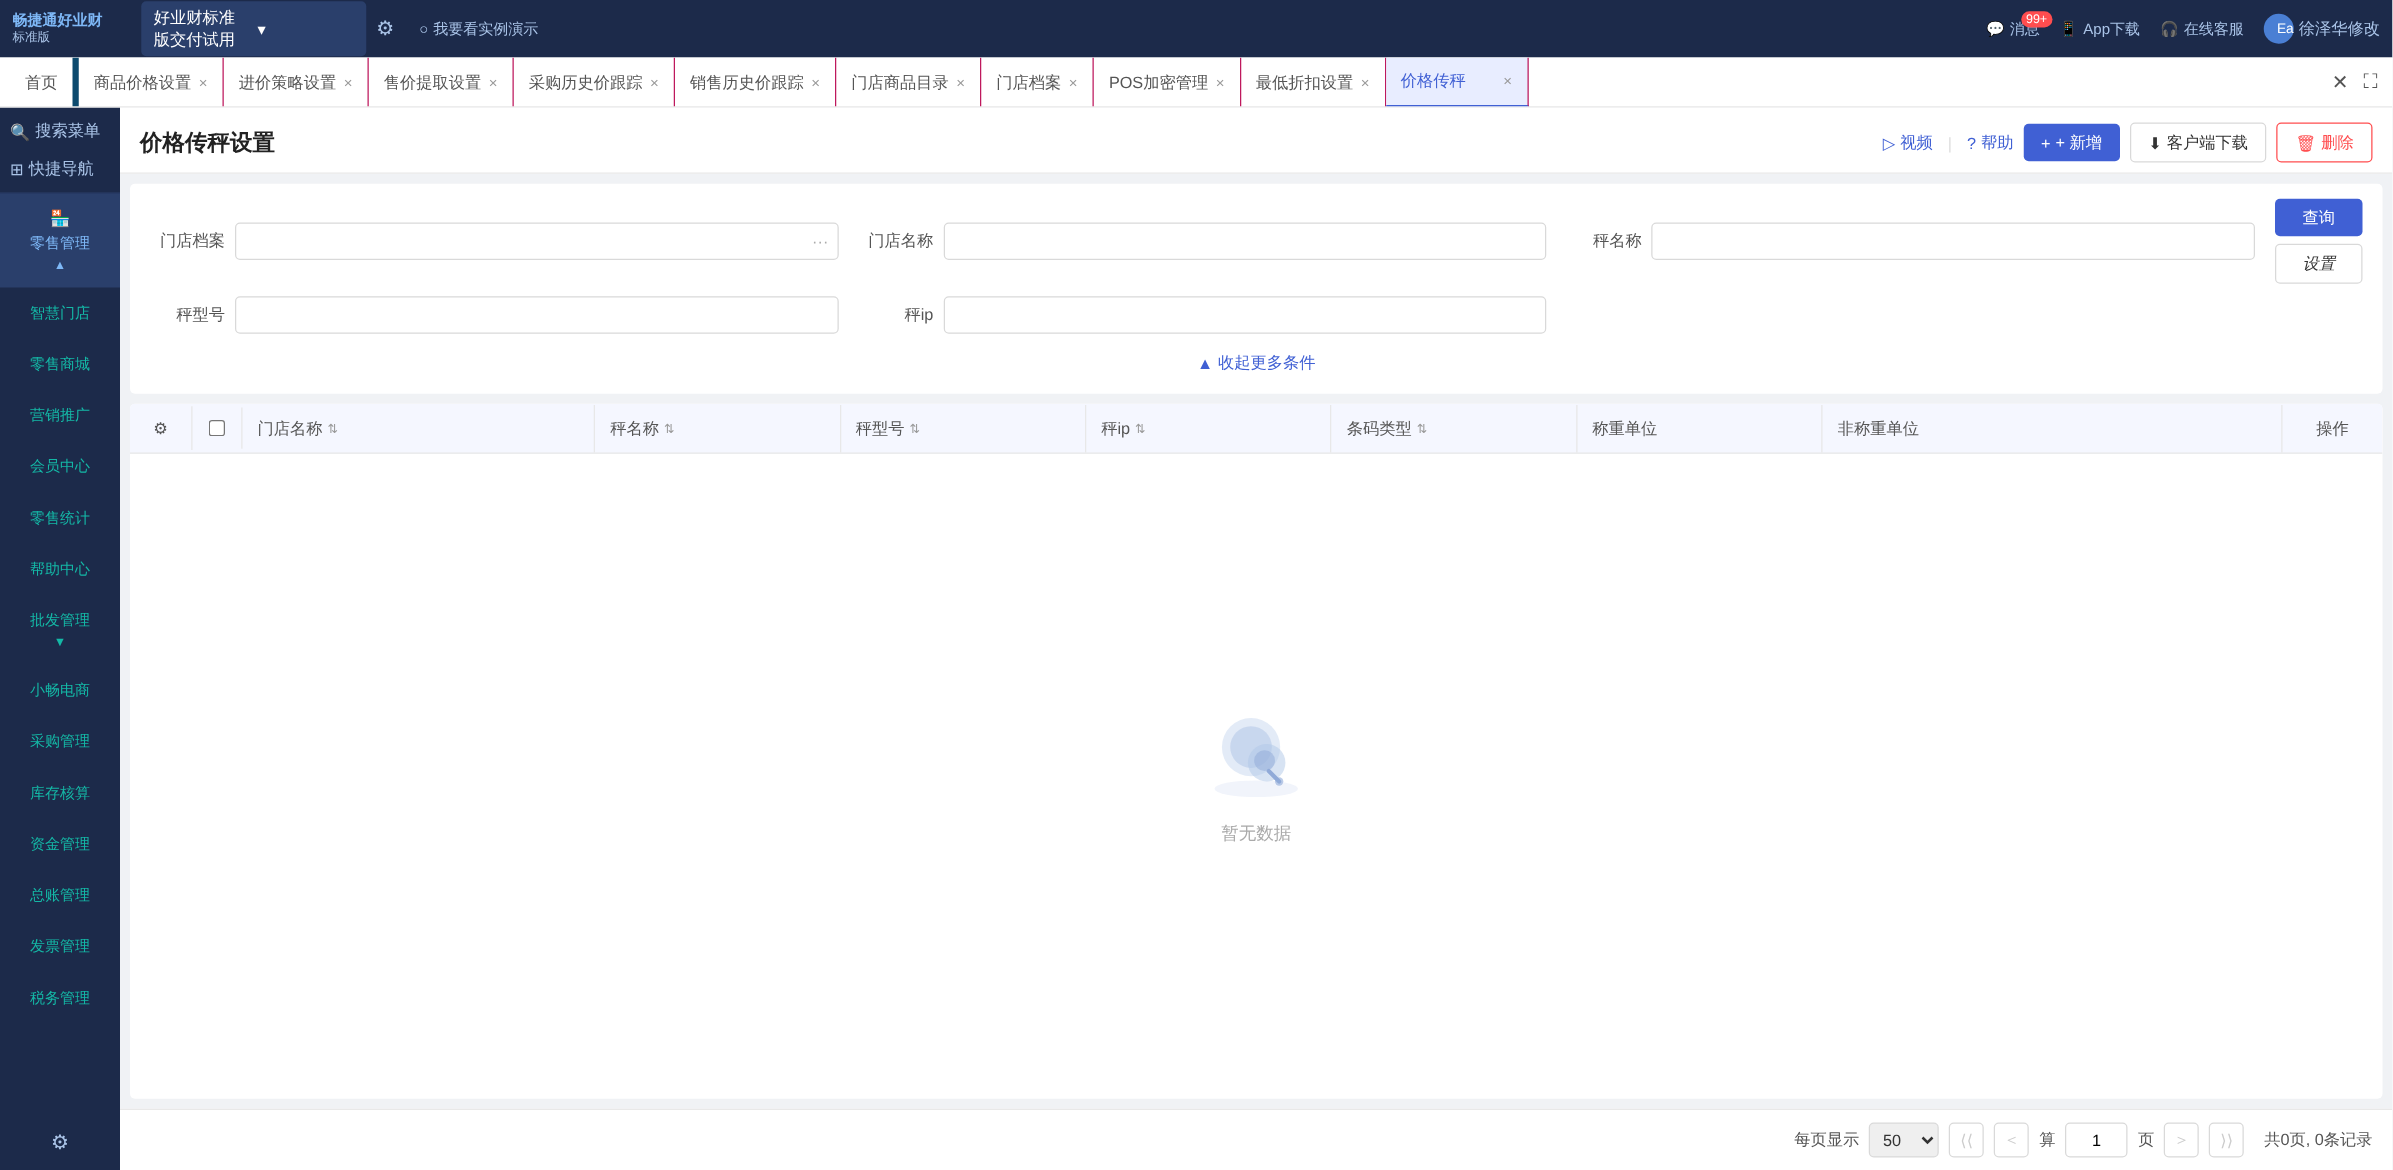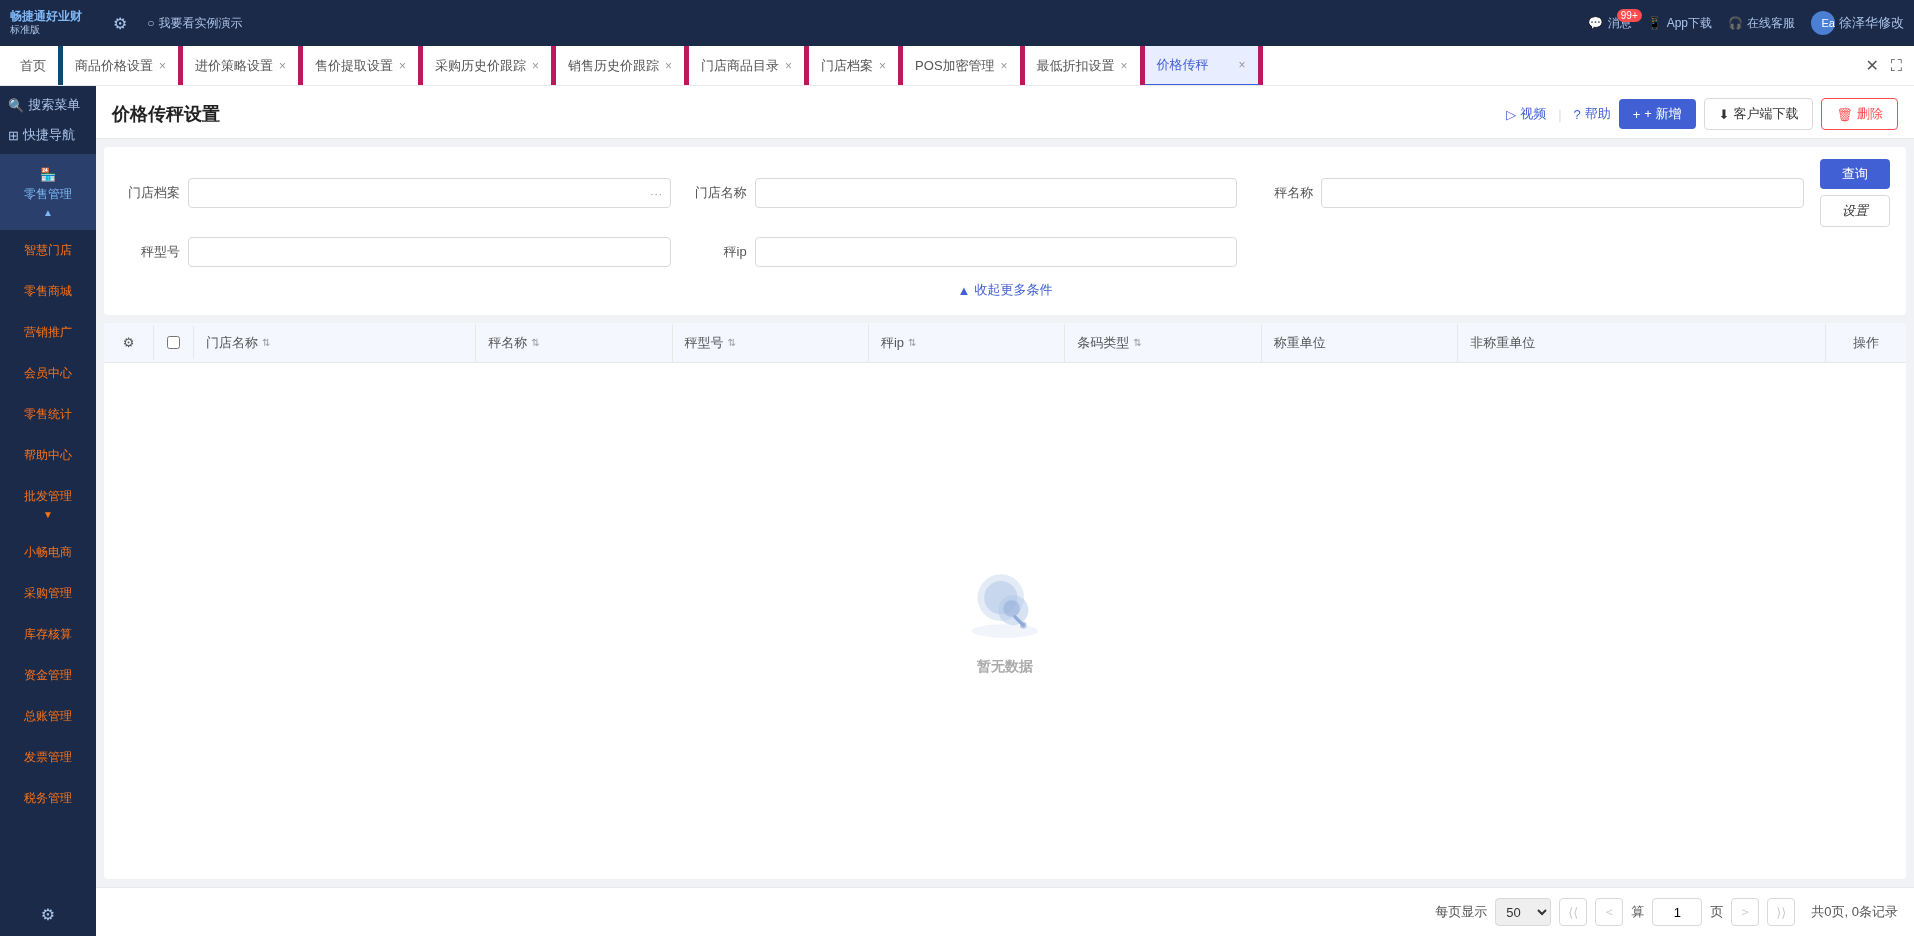--- a/index.html
+++ b/index.html
@@ -20,35 +20,35 @@
     .demo-link { display: flex; align-items: center; color: #aac4e8; margin-left: 16px; cursor: pointer; font-size: 12px; }
     .demo-link span { margin-left: 4px; }
     .top-right { margin-left: auto; display: flex; align-items: center; gap: 16px; }
     .top-icon-btn { display: flex; align-items: center; color: #aac4e8; cursor: pointer; font-size: 12px; gap: 4px; position: relative; }
     .badge { background: #ff4d4f; color: #fff; font-size: 10px; border-radius: 8px; padding: 1px 4px; position: absolute; top: -6px; right: -10px; }
     .user-area { display: flex; align-items: center; color: #aac4e8; cursor: pointer; gap: 4px; }
     .user-avatar { width: 24px; height: 24px; border-radius: 50%; background: #4a7fd4; display: flex; align-items: center; justify-content: flex-end; color: #fff; font-size: 11px; }
 
     
     .tab-bar { display: flex; align-items: center; height: 40px; background: #fff; border-bottom: 1px solid #e8e8e8; padding: 0 8px; flex-shrink: 0; overflow: hidden; }
-    .tab-item { display: flex; align-items: center; padding: 0 12px; height: 40px; border-right: 5px solid #be185d; cursor: pointer; font-size: 13px; color: #555; white-space: nowrap; flex-shrink: 0; }
+    .tab-item { display: flex; align-items: center; padding: 0 12px; height: 40px; border-right: 1px solid #be185d; cursor: pointer; font-size: 13px; color: #555; white-space: nowrap; flex-shrink: 0; }
     .tab-item.active { background: #e8edff; color: #4060d4; border-bottom: 2px solid #4060d4; gap: 24px; }
     .tab-item .tab-close { margin-left: 6px; color: #999; font-size: 12px; }
     .tab-first { font-size: 13px; color: #555; padding: 0 12px; height: 40px; display: flex; align-items: center; border-right: 5px solid #0c4a6e; }
     .tab-controls { margin-left: auto; display: flex; align-items: center; gap: 4px; }
     .tab-ctrl-btn { background: none; border: none; cursor: pointer; font-size: 16px; color: #555; padding: 4px; }
 
     
     .main-layout { display: flex; flex: 1; overflow: hidden; }
 
     
     .sidebar { width: 96px; background: #1c2a4a; display: flex; flex-direction: column; flex-shrink: 0; overflow-y: auto; }
     .sidebar-search { padding: 10px 8px 6px; color: #aac4e8; font-size: 13px; display: flex; align-items: center; gap: 4px; cursor: pointer; }
     .sidebar-nav-btn { padding: 6px 8px 10px; color: #aac4e8; font-size: 13px; display: flex; align-items: center; gap: 4px; cursor: pointer; border-bottom: 1px solid #2a3f6b; }
-    .sidebar-item { padding: 12px 8px; color: #f97316; font-size: 13px; cursor: pointer; display: flex; flex-direction: column; align-items: center; gap: 4px; text-align: center; }
+    .sidebar-item { padding: 12px 8px; color: #14b8a6; font-size: 13px; cursor: pointer; display: flex; flex-direction: column; align-items: center; gap: 4px; text-align: center; }
     .sidebar-item.active { background: #2a3f6b; color: #7eb8f7; }
     .sidebar-item-label { font-size: 12px; }
     .sidebar-arrow { font-size: 10px; }
     .sidebar-gear { padding: 12px 8px; color: #aac4e8; display: flex; justify-content: center; margin-top: auto; cursor: pointer; font-size: 16px; }
 
     
     .content-area { flex: 1; display: flex; flex-direction: column; overflow: hidden; background: #f0f2f5; }
 
     
     .page-header { display: flex; align-items: center; padding: 12px 16px 8px; background: #fff; border-bottom: 1px solid #e8e8e8; }
@@ -82,21 +82,21 @@
     .th-storename { flex: 1.5; }
     .th-scalename { flex: 1; }
     .th-scalemodel { flex: 1; }
     .th-scaleip { flex: 1; }
     .th-barcodetype { flex: 1; }
     .th-weightunit { flex: 1; }
     .th-nonweightunit { flex: 2; }
     .th-ops { width: 80px; justify-content: center; flex-shrink: 0; }
 
     
-    .empty-state { flex: 1; display: flex; flex-direction: column; align-items: center; justify-content: center; gap: 12px; font-weight: bold; }
+    .empty-state { flex: 1; display: flex; flex-direction: column; align-items: center; justify-content: center; gap: 12px; }
     .empty-icon { width: 100px; height: 80px; }
     .empty-text { color: #aaa; font-size: 14px; }
 
     
     .pagination { display: flex; align-items: center; justify-content: flex-end; padding: 10px 16px; border-top: 1px solid #e8e8e8; background: #fff; gap: 8px; flex-shrink: 0; }
     .page-size-label { color: #555; font-size: 13px; }
     .page-size-select { height: 28px; border: 1px solid #d9d9d9; border-radius: 4px; padding: 0 6px; font-size: 13px; color: #333; }
     .page-btn { height: 28px; min-width: 28px; border: 1px solid #d9d9d9; border-radius: 4px; background: #fff; cursor: pointer; display: flex; align-items: center; justify-content: center; color: #555; font-size: 13px; }
     .page-btn:disabled { color: #ccc; cursor: not-allowed; }
     .page-input { height: 28px; width: 50px; border: 1px solid #d9d9d9; border-radius: 4px; text-align: center; font-size: 13px; }
@@ -104,20 +104,24 @@
   </style>
 </head>
 <body>
 
 <div class="app-container">
 
   <div class="top-bar">
     <div class="logo-area">
       <span class="logo-title">畅捷通好业财</span>
       <span class="logo-sub">标准版</span>
+    </div>
+    <div class="dropdown-selector">
+      <span>好业财标准版交付试用</span>
+      <span class="dropdown-arrow">▾</span>
     </div>
     <button class="gear-btn">⚙</button>
     <div class="demo-link">
       <span>○</span>
       <span>我要看实例演示</span>
     </div>
     <div class="top-right">
       <div class="top-icon-btn">
         <span>💬</span>
         <span>消息</span>

